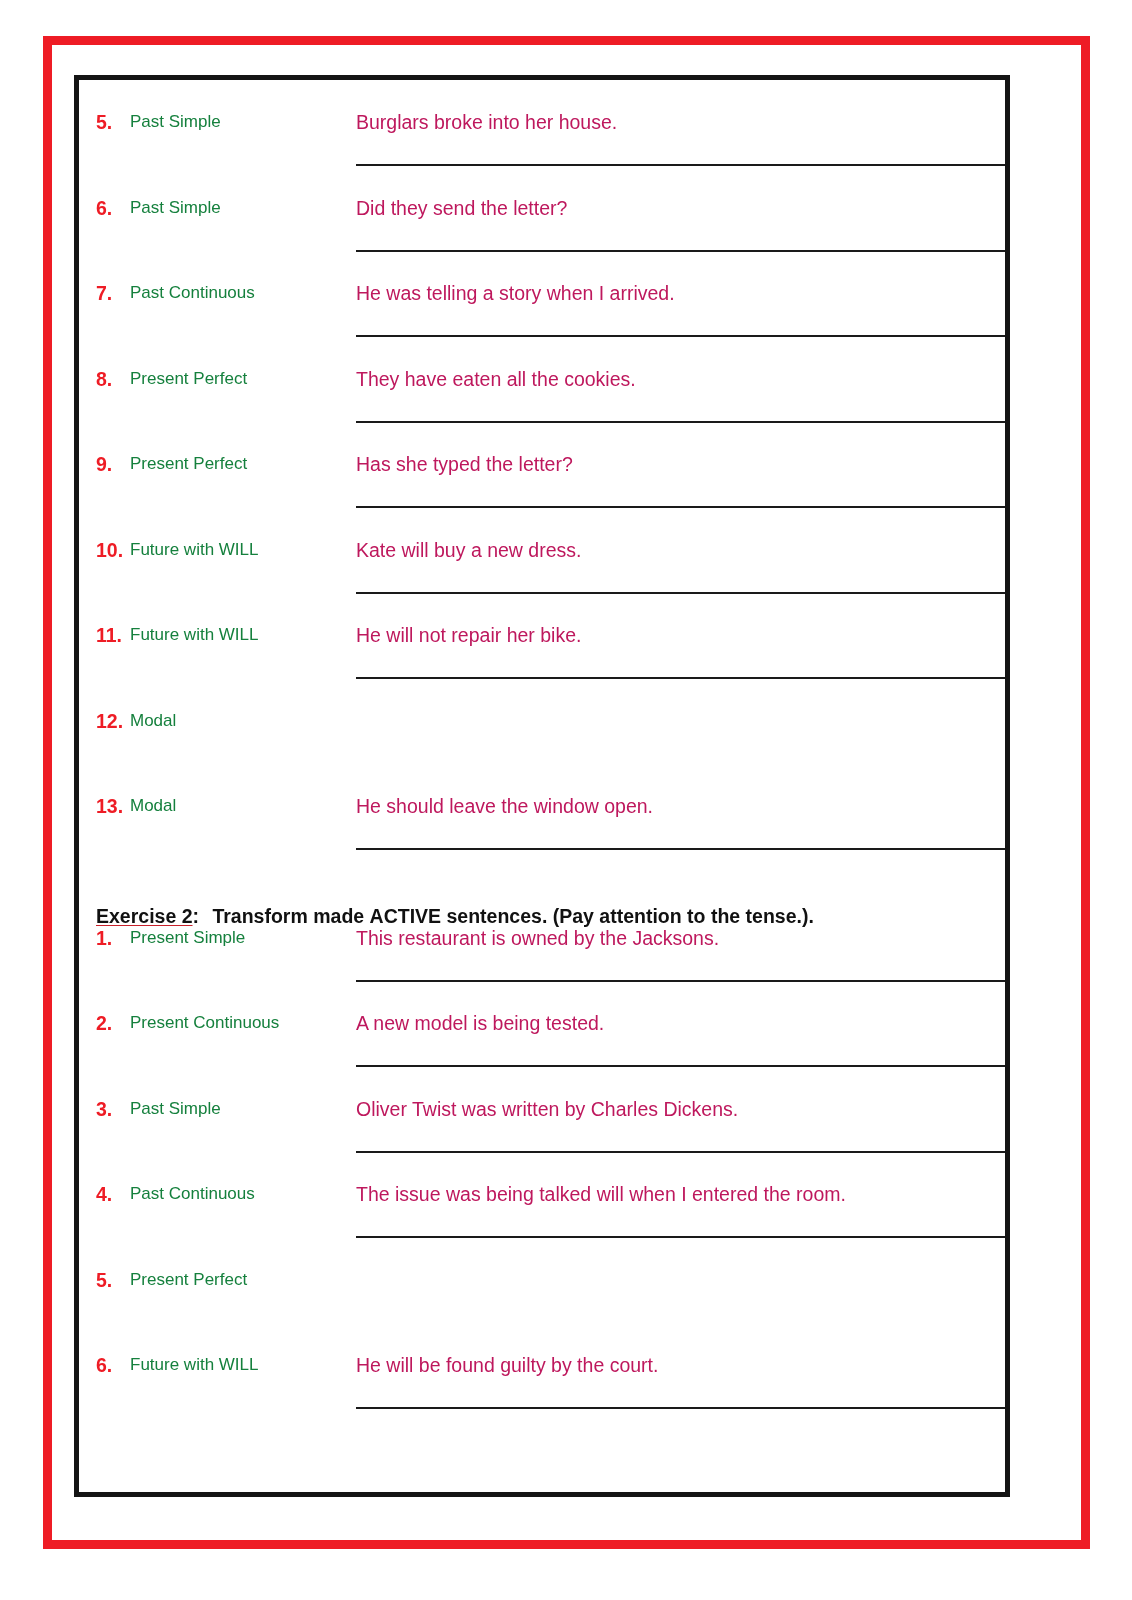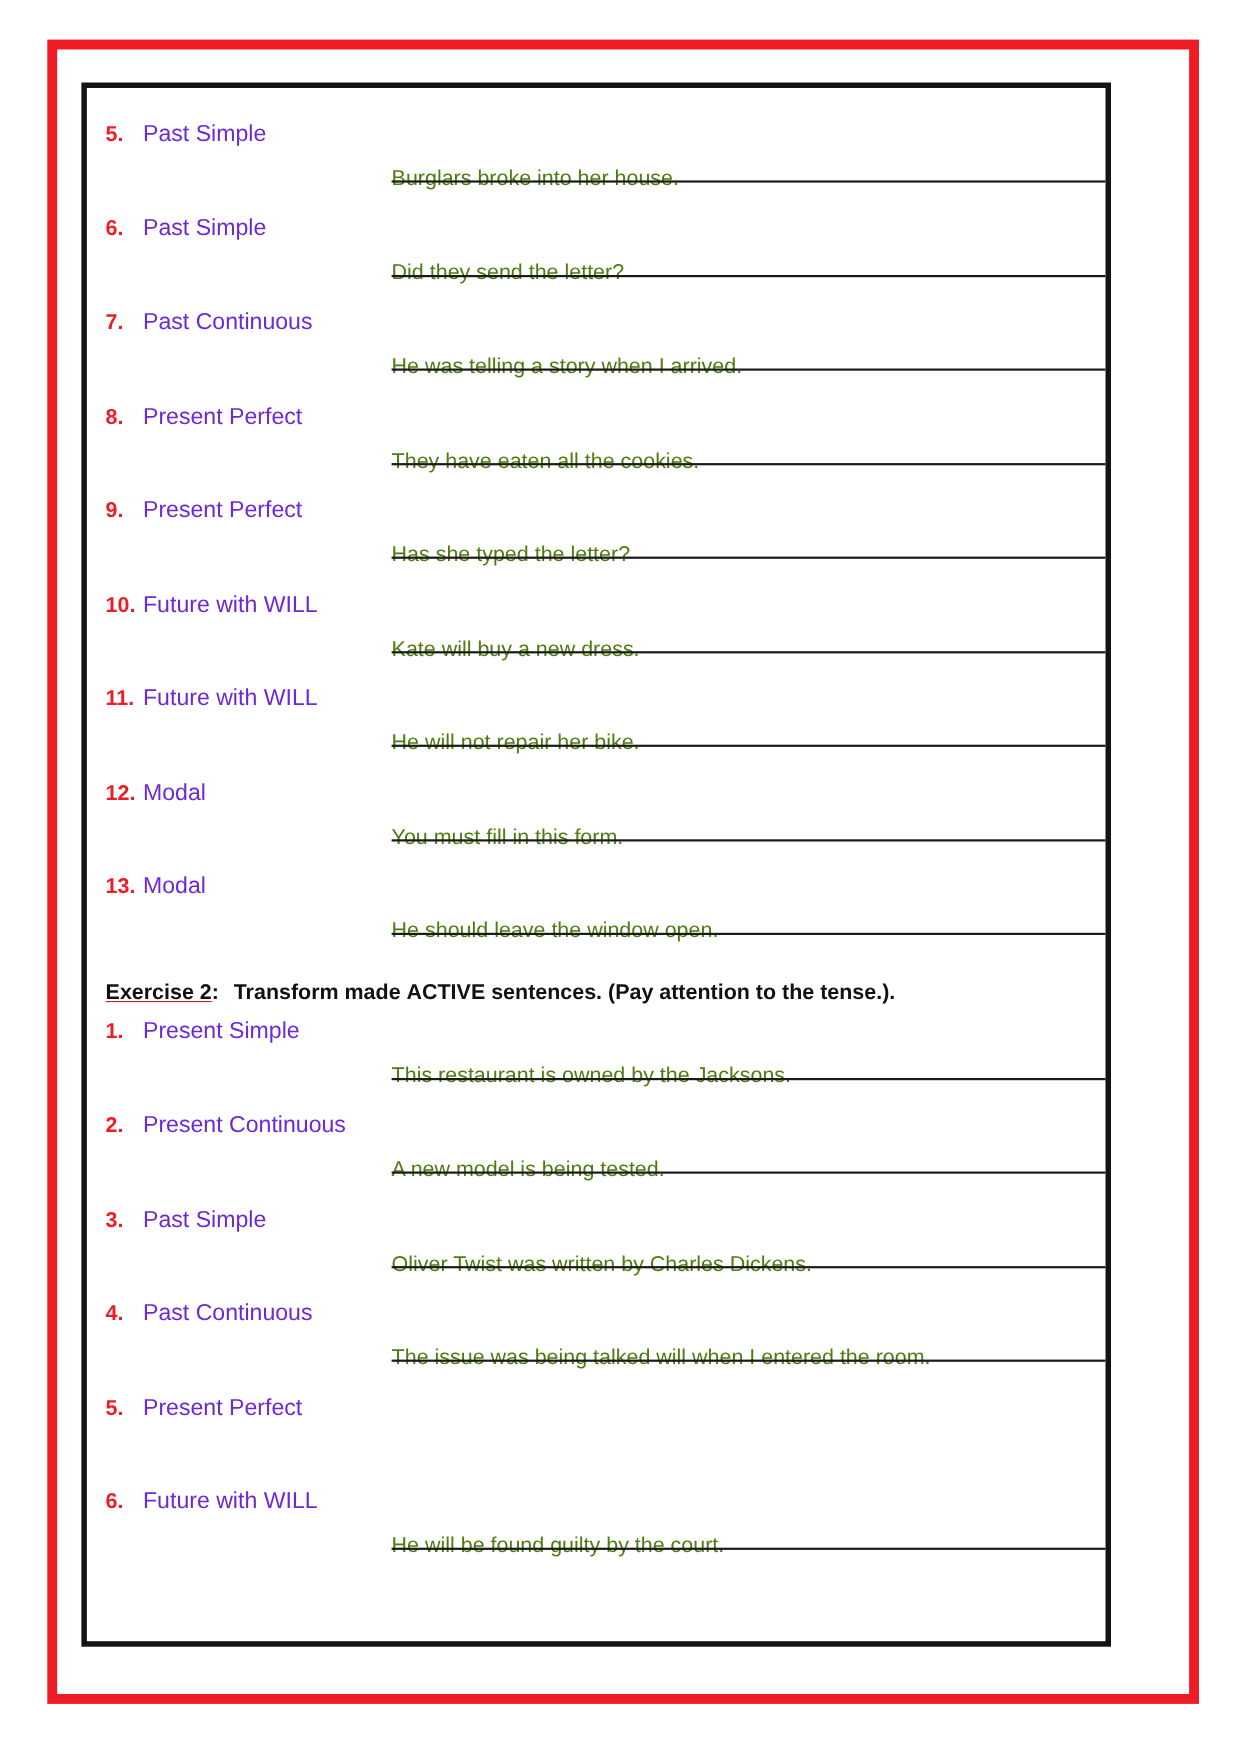--- a/index.html
+++ b/index.html
@@ -75,39 +75,38 @@
     font-size: 19.5px;
     line-height: 22px;
     width: 34px;
     flex: 0 0 34px;
     text-align: left;
     padding-left: 17px;
     box-sizing: content-box;
     letter-spacing: 0px;
   }
   .tense {
-    font-size: 21px;
-    line-height: 22px;
-    color: #6d28d9;
+    font-size: 17px;
+    line-height: 22px;
+    color: #15803d;
     flex: 0 0 226px;
     width: 226px;
     box-sizing: border-box;
   }
   .sentence-wrap {
     position: relative;
     flex: 1 1 auto;
     min-width: 0;
     padding-top: 0;
   }
   .sentence {
     font-size: 19.5px;
     line-height: 22px;
-    color: #4d7c0f;
+    color: #be185d;
     white-space: nowrap;
-    margin-top: 40px;
   }
   .sentence .ital { }
 
   .answer-line {
     position: absolute;
     left: 0px;
     width: 661px;
     top: 53px;
     border-top: 2.2px solid #1a1a1a;
     height: 0;
@@ -115,21 +114,21 @@
 
   
   .ex-heading {
     font-size: 19.5px;
     line-height: 22px;
     font-weight: bold;
     color: #111111;
     padding-left: 17px;
     height: 46px;
     display: flex;
-    align-items: flex-start;
+    align-items: flex-end;
     padding-top: 10px;
     box-sizing: border-box;
     white-space: nowrap;
   }
   .ex-heading .u-red {
     text-decoration: underline;
     text-decoration-color: #c8202a;
     text-underline-offset: 2px;
   }
   .ex-heading .u-black {
@@ -201,24 +200,20 @@
           <div class="num">11.</div>
           <div class="tense">Future with WILL</div>
           <div class="sentence-wrap">
             <div class="sentence">He will not repair her bike.</div>
             <div class="answer-line"></div>
           </div>
         </li>
         <li class="row">
           <div class="num">12.</div>
           <div class="tense">Modal</div>
-          <div class="sentence-wrap">
-            <div class="sentence">You must fill in this form.</div>
-            <div class="answer-line"></div>
-          </div>
         </li>
         <li class="row">
           <div class="num">13.</div>
           <div class="tense">Modal</div>
           <div class="sentence-wrap">
             <div class="sentence">He should leave the window open.</div>
             <div class="answer-line"></div>
           </div>
         </li>
       </ul>

